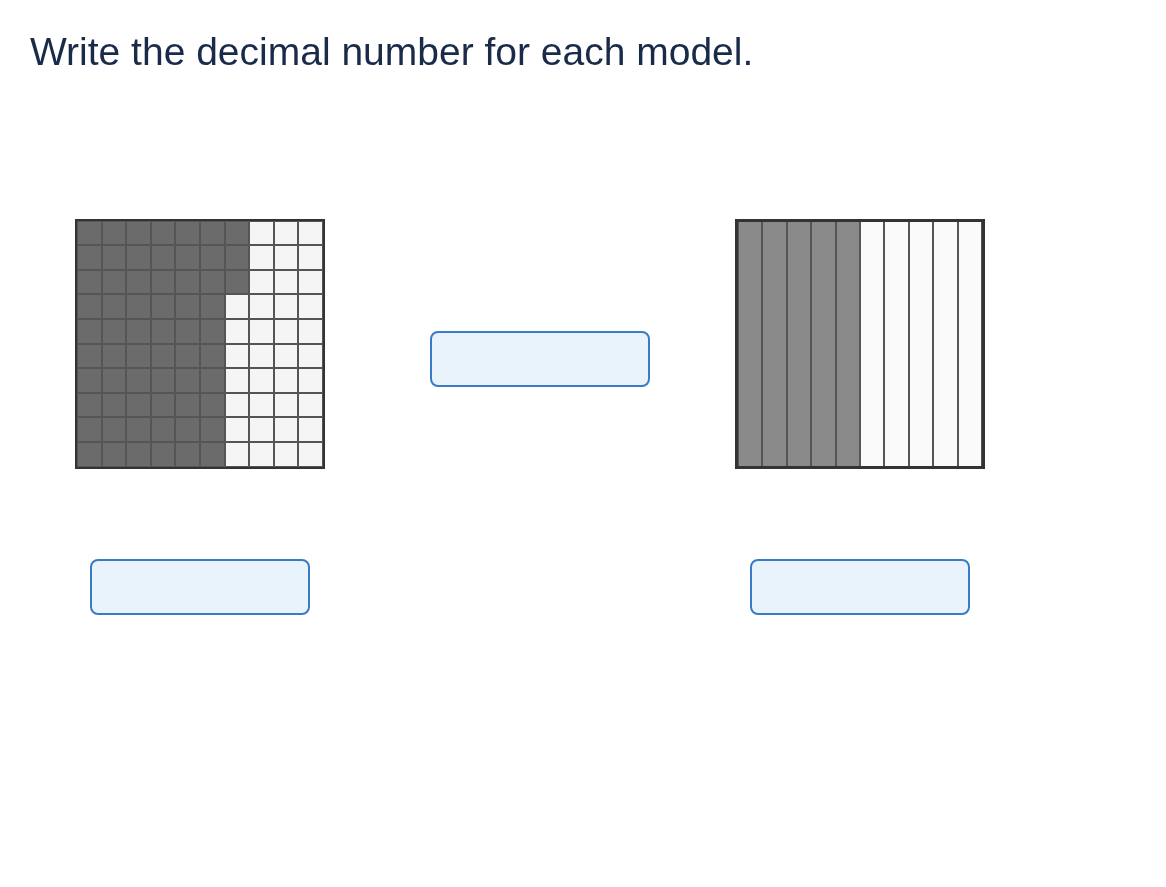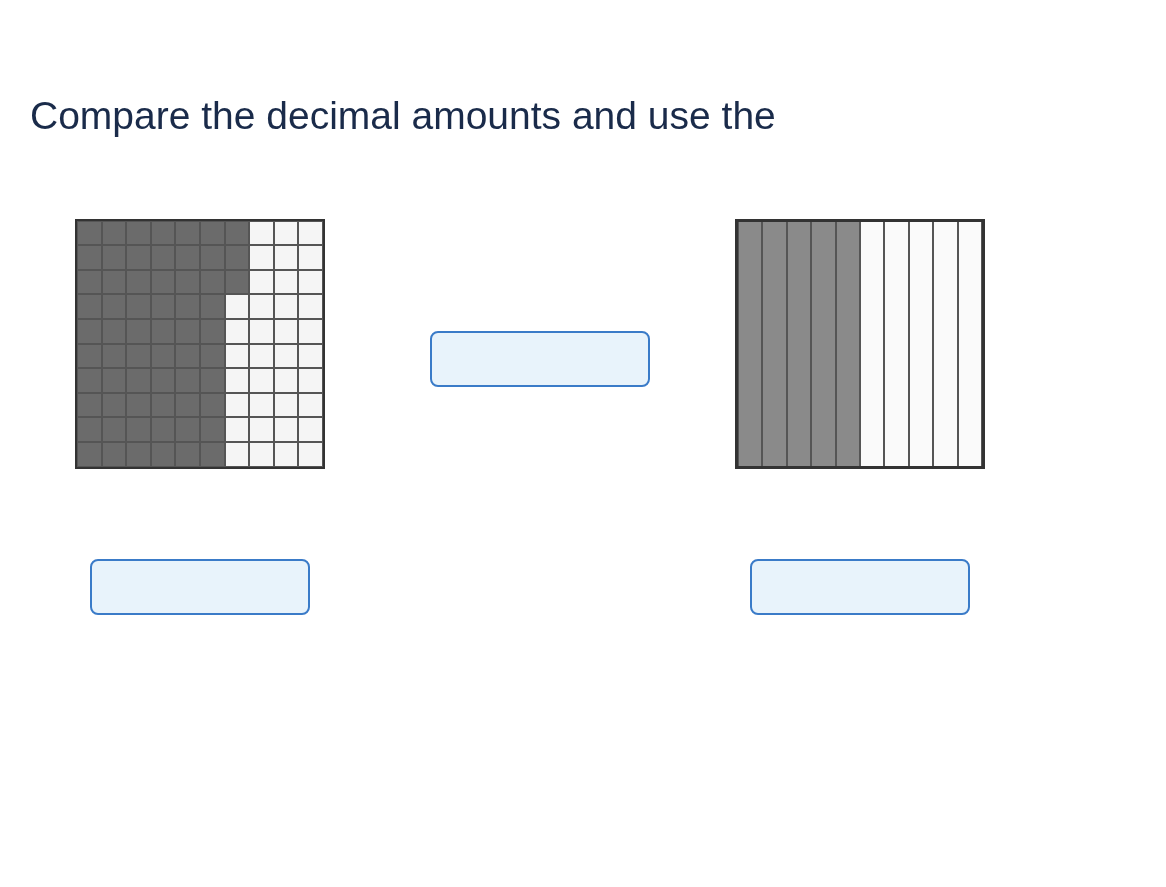--- a/index.html
+++ b/index.html
@@ -106,22 +106,22 @@
       align-items: center;
       justify-content: center;
       width: 220px;
       margin-top: 30px;
     }
   </style>
 </head>
 <body>
 
 <div class="instructions">
+  <span>Write the decimal number for each model.</span><br>
   <br>
-  <span>Compare the decimal amounts and use the</span><br>
 </div>
 
 <div class="models-row">
   <div class="model-block">
     <div class="hundredths-grid" id="hundredths-grid">
         <div class="cell shaded"></div>
         <div class="cell shaded"></div>
         <div class="cell shaded"></div>
         <div class="cell shaded"></div>
         <div class="cell shaded"></div>

